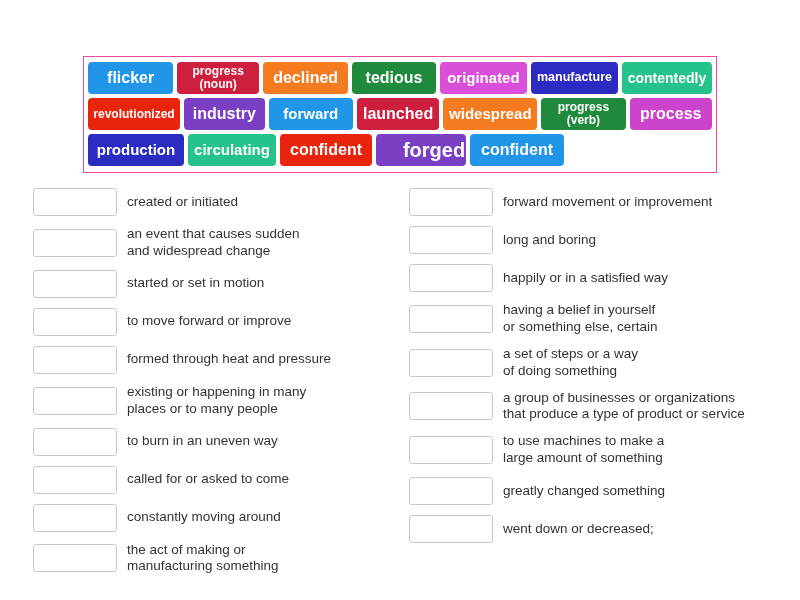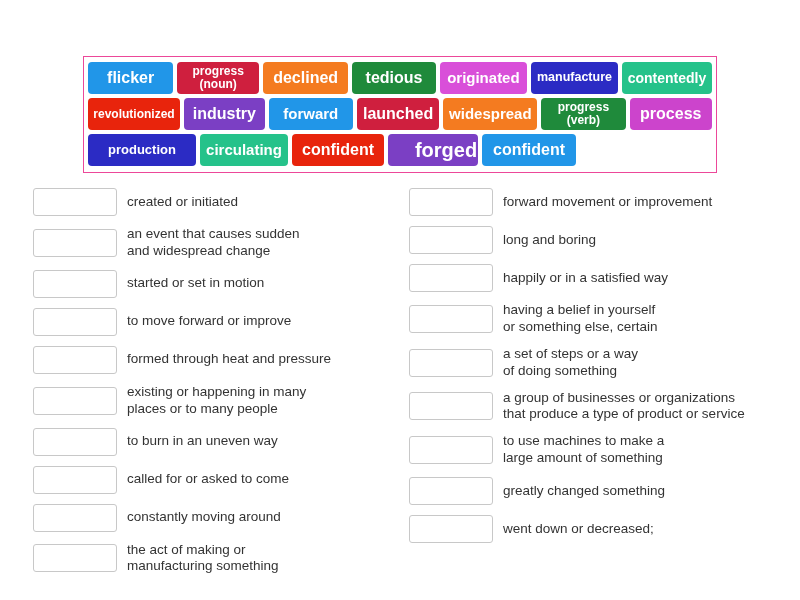--- a/index.html
+++ b/index.html
@@ -119,21 +119,21 @@
         <div class="tile" style="background: rgb(232, 36, 12); width: 92px; font-size: 12px;">revolutionized</div>
         <div class="tile" style="background: rgb(123, 63, 196); width: 88px; font-size: 16px;">industry</div>
         <div class="tile" style="background: rgb(33, 150, 232); width: 92px; font-size: 15px;">forward</div>
         <div class="tile" style="background: rgb(207, 31, 62); width: 90px; font-size: 16px;">launched</div>
         <div class="tile" style="background: rgb(244, 123, 32); width: 94px; font-size: 15px;">widespread</div>
         <div class="tile" style="background: rgb(31, 138, 59); width: 92px; font-size: 12px;">progress
 (verb)</div>
         <div class="tile" style="background: rgb(204, 68, 204); width: 90px; font-size: 16px;">process</div>
       </div>
       <div class="bank-row">
-        <div class="tile" style="background: rgb(43, 43, 196); width: 108px; font-size: 13px;">production</div>
+        <div class="tile" style="background: rgb(43, 43, 196); width: 96px; font-size: 15px;">production</div>
         <div class="tile" style="background: rgb(37, 194, 138); width: 88px; font-size: 15px;">circulating</div>
         <div class="tile" style="background: rgb(232, 36, 12); width: 92px; font-size: 16px;">confident</div>
         <div class="tile" style="background: rgb(123, 63, 196); width: 90px; font-size: 20px; padding-left: 32px;">forged</div>
         <div class="tile" style="background: rgb(33, 150, 232); width: 94px; font-size: 16px;">confident</div>
       </div>
     </div>
 
   <div class="columns">
     <div class="col left">
         <div class="def-item">

